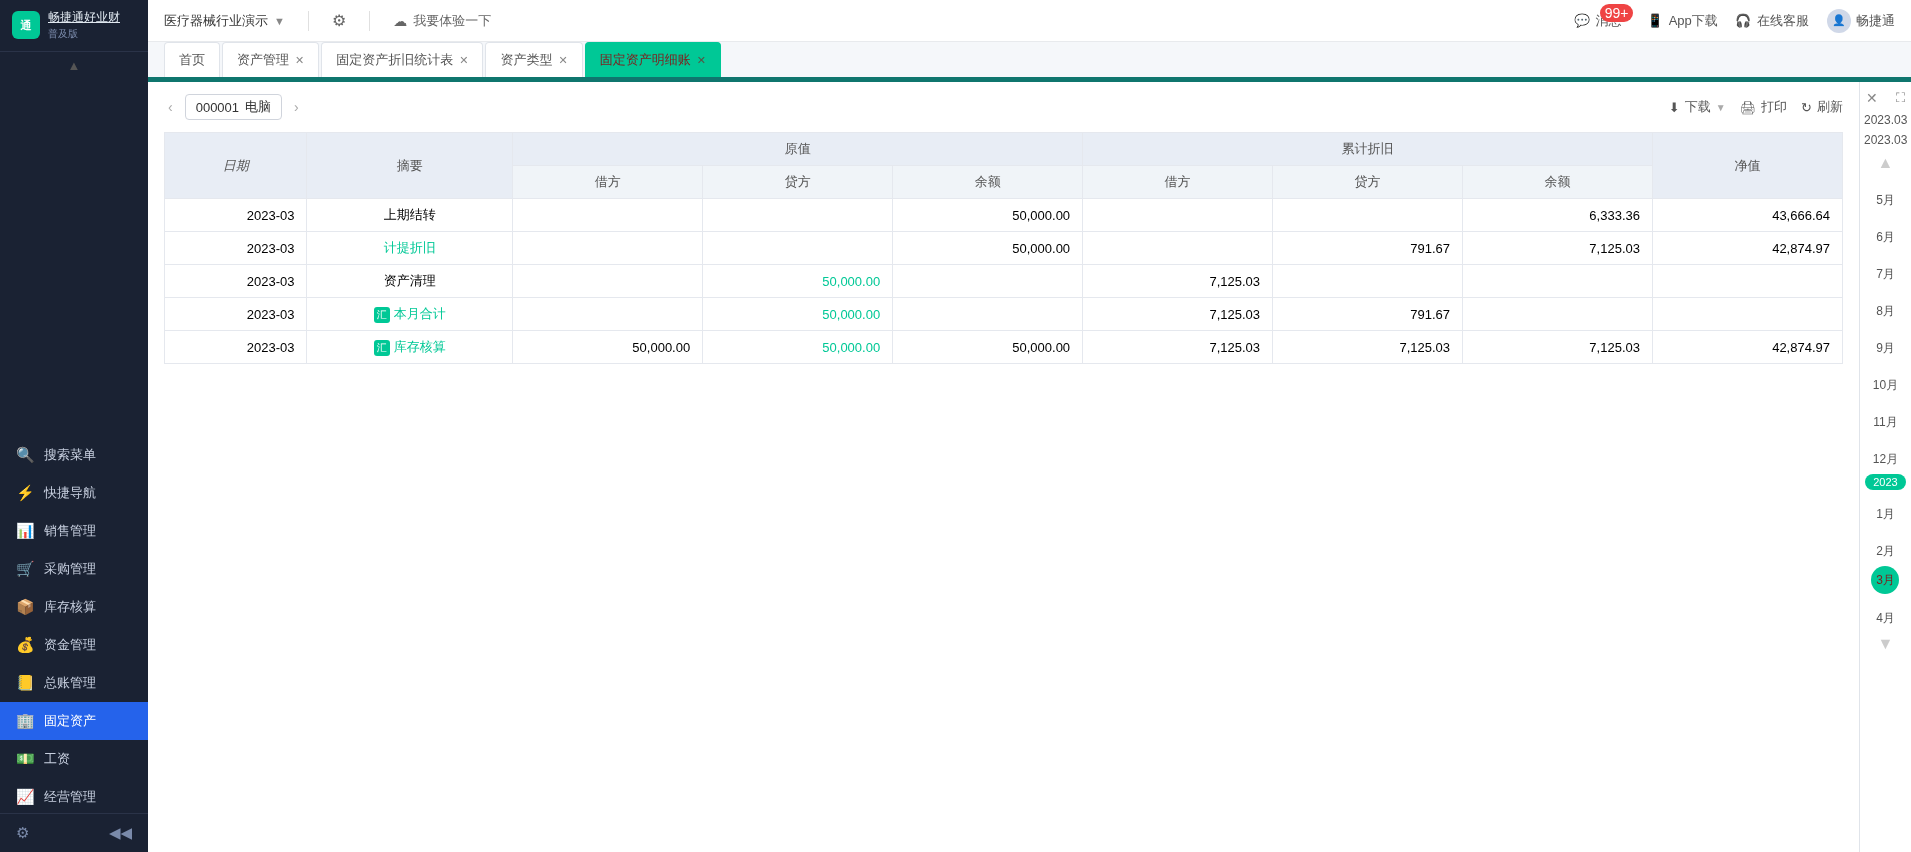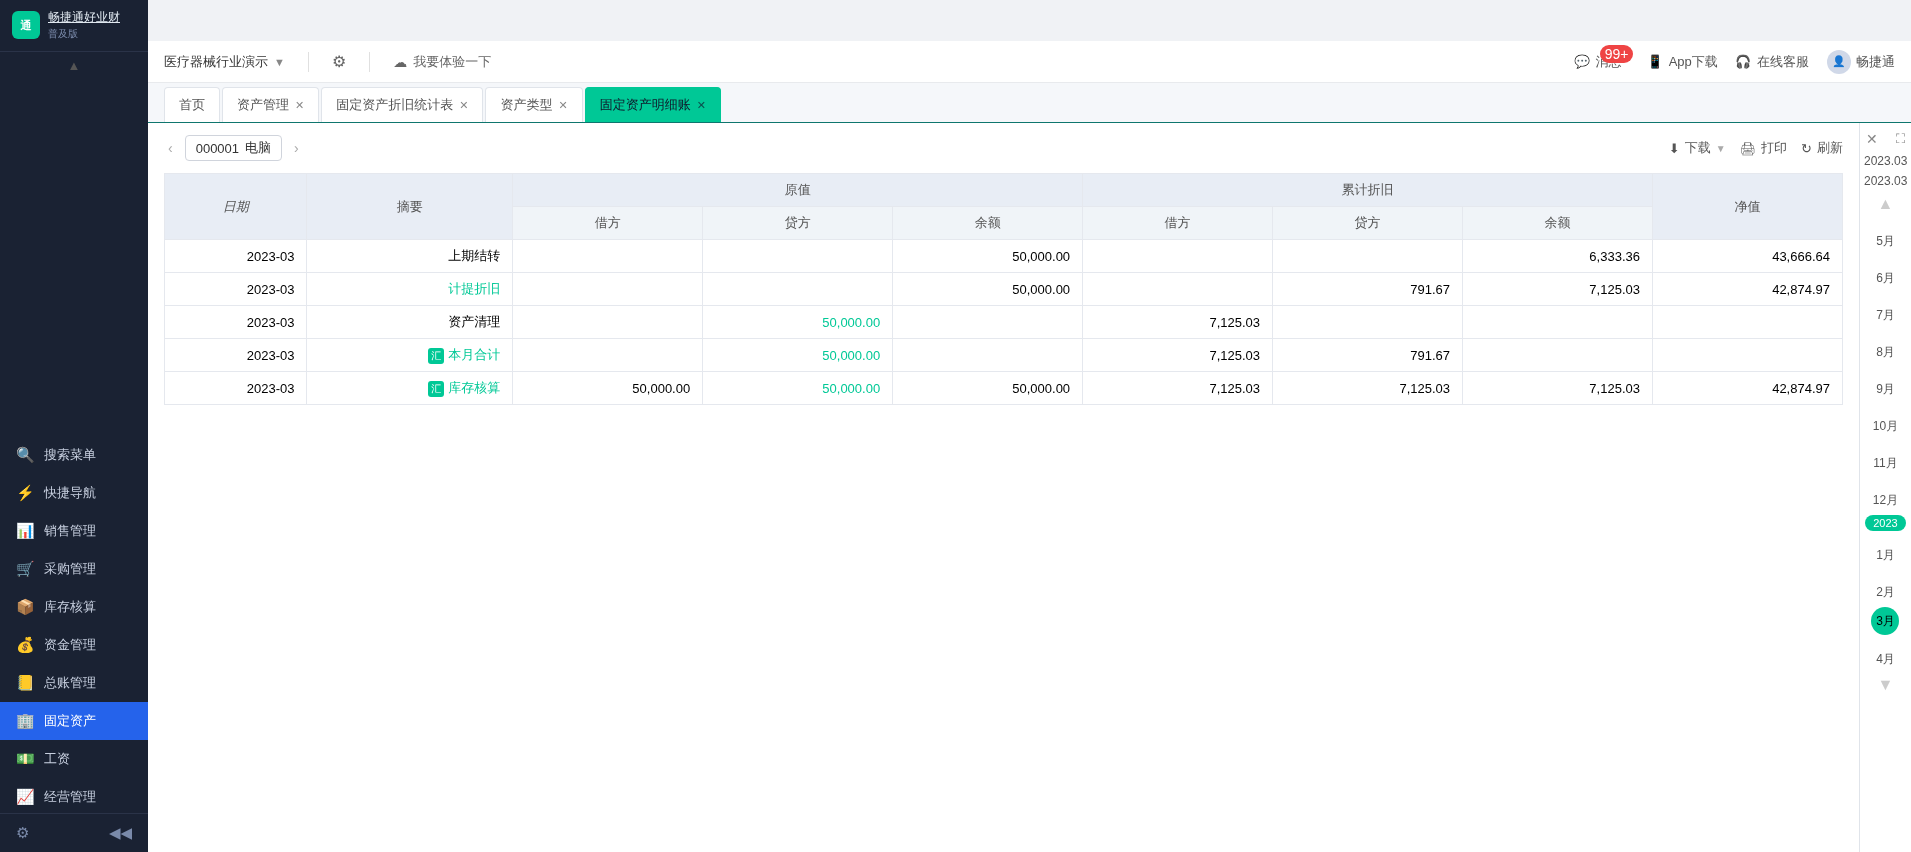--- a/index.html
+++ b/index.html
@@ -65,21 +65,20 @@
     
     .topbar {
       height: 42px;
       background: white;
       display: flex;
       align-items: center;
       padding: 0 16px;
       border-bottom: 1px solid #e8eaed;
       gap: 19px;
       flex-shrink: 0;
-      margin-top: 41px;
     }
     .topbar-company {
       display: flex; align-items: center; gap: 6px;
       font-size: 13px; color: #333; cursor: pointer;
     }
     .topbar-divider { width: 1px; height: 20px; background: #e0e0e0; margin: 0 4px; }
     .topbar-settings { color: #666; cursor: pointer; font-size: 16px; }
     .topbar-experience {
       display: flex; align-items: center; gap: 6px;
       color: #666; font-size: 13px; cursor: pointer;
@@ -100,37 +99,37 @@
     }
     .avatar { width: 24px; height: 24px; border-radius: 50%; background: #d0d8e8; display: flex; align-items: center; justify-content: center; font-size: 11px; color: #555; }
 
     
     .tabbar {
       height: 40px;
       background: #f5f7fa;
       display: flex;
       align-items: flex-end;
       padding: 0 16px;
-      border-bottom: 1px solid #0f766e;
+      border-bottom: 5px solid #0f766e;
       flex-shrink: 0;
       gap: 2px;
     }
     .tab {
       padding: 8px 14px;
       font-size: 13px;
       cursor: pointer;
       color: #555;
       border-radius: 4px 4px 0 0;
       background: white;
       border: 1px solid #e0e4ea;
       border-bottom: none;
       display: flex; align-items: center; gap: 6px;
       white-space: nowrap;
     }
-    .tab.active { background: #00c896; color: #0f172a; border-color: #00c896; }
+    .tab.active { background: #00c896; color: #7f1d1d; border-color: #00c896; }
     .tab .close-x { font-size: 11px; opacity: 0.7; }
 
     
     .content-wrapper {
       flex: 1;
       display: flex;
       overflow: hidden;
     }
     .content-main {
       flex: 1;
@@ -169,21 +168,21 @@
       padding: 7px 12px;
       text-align: right;
     }
     .data-table th {
       background: #f0f4f8;
       color: #555;
       font-weight: normal;
       text-align: center;
     }
     .data-table td.center { }
-    .data-table td.text-left { text-align: right; }
+    .data-table td.text-left { text-align: center; }
     .data-table .top-header th { background: #e8edf5; }
     .sub-badge {
       display: inline-flex; align-items: center; justify-content: center;
       width: 16px; height: 16px; border-radius: 3px;
       background: #00c896; color: white; font-size: 10px; margin-right: 4px;
     }
 
     
     .timeline-panel {
       width: 52px;
@@ -468,21 +467,21 @@
         <div class="timeline-month">12月</div>
       </div>
 
       <div>
         <div style="display:flex;align-items:center;justify-content:center;margin:2px 0;">
           <span style="background:#00c896;color:white;border-radius:10px;padding:2px 8px;font-size:11px;cursor:pointer;">2023</span>
         </div>
         <div class="timeline-month">1月</div>
         <div class="timeline-month">2月</div>
         <div style="display:flex;align-items:center;justify-content:center;margin:2px 0;">
-          <div style="background:#00c896;color:#000000;border-radius:50%;width:28px;height:28px;display:flex;align-items:center;justify-content:center;font-size:12px;cursor:pointer;">3月</div>
+          <div style="background:#00c896;color:#7f1d1d;border-radius:50%;width:28px;height:28px;display:flex;align-items:center;justify-content:center;font-size:12px;cursor:pointer;">3月</div>
         </div>
         <div class="timeline-month">4月</div>
       </div>
 
       <div class="tl-scroll-btn">▼</div>
     </div>
   </div>
 </div>
 
 </body></html>

